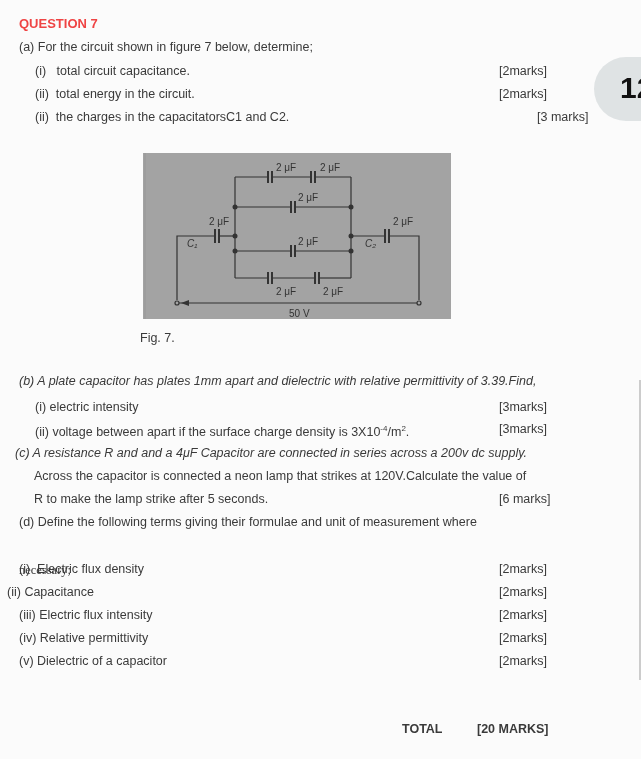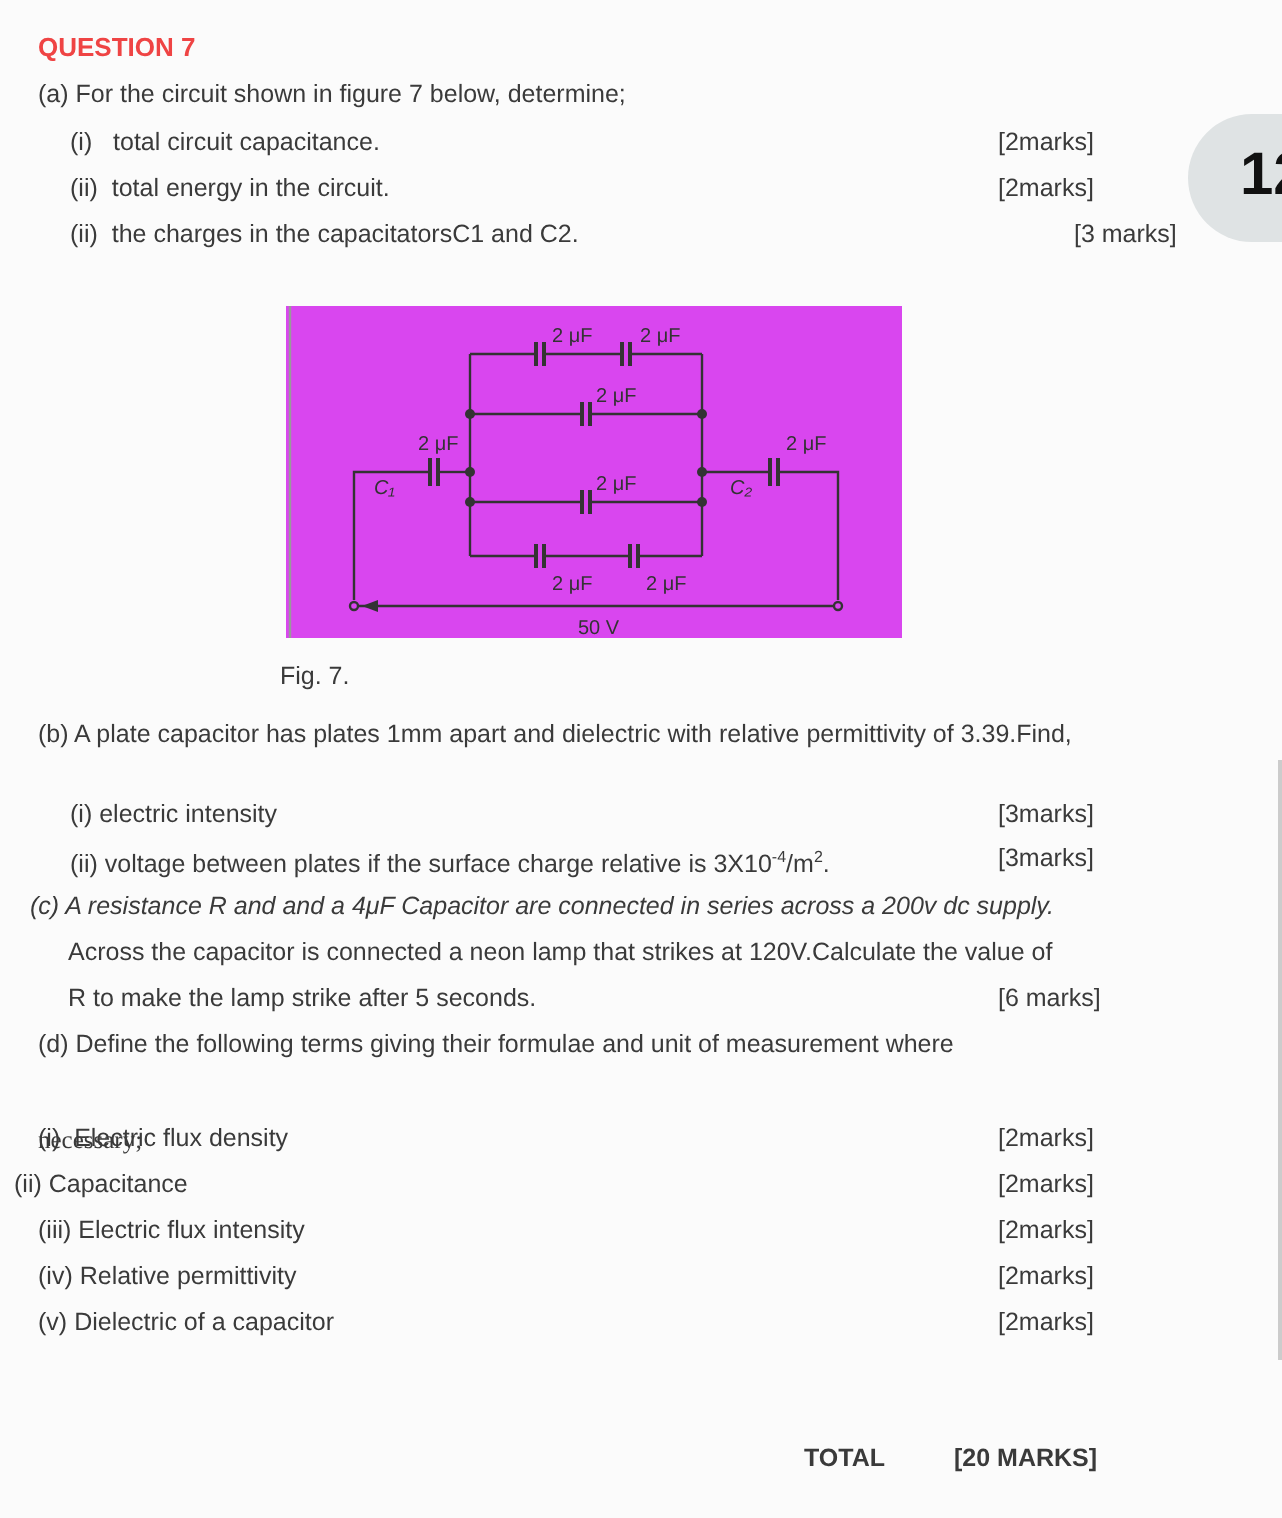--- a/index.html
+++ b/index.html
@@ -8,21 +8,21 @@
     font-family:"Liberation Sans", sans-serif; color:#3a3a3a;
   }
   .t { position:absolute; font-size:12.5px; white-space:nowrap; line-height:14px; }
   .bold { font-weight:bold; }
   .marks { position:absolute; left:499px; font-size:12.5px; line-height:14px; white-space:nowrap; }
   .badge {
     position:absolute; left:594px; top:57px; width:80px; height:64px; border-radius:32px;
     background:#dfe3e4;
   }
   .badge span { position:absolute; left:26px; top:14px; font-size:30px; font-weight:bold; color:#111; }
-  .fig { position:absolute; left:143px; top:153px; width:308px; height:166px; background:#d946ef; }
+  .fig { position:absolute; left:143px; top:153px; width:308px; height:166px; background:#a3a3a3; }
   .right-edge { position:absolute; right:0; top:380px; width:2px; height:300px; background:#ccc; }
   sup { font-size:8px; }
 </style>
 </head>
 <body>
 
 <div class="t bold" style="left:19px;top:17px;font-size:13px;color:#ef4444;">QUESTION 7</div>
 
 <div class="badge">
     <span>12</span>
@@ -104,24 +104,24 @@
       <text x="44" y="94" font-style="italic">C₁</text>
         <text x="222" y="94" font-style="italic">C₂</text>
       <text x="133" y="142">2 μF</text>
         <text x="180" y="142">2 μF</text>
       <text x="146" y="164">50 V</text>
     </g>
   </svg>
 </div>
 <div class="t" style="left:140px;top:331px;">Fig. 7.</div>
 
-<div class="t" style="left:19px;top:360px;">(b) A plate capacitor has plates 1mm apart and dielectric with relative permittivity of 3.39.Find,</div>
+<div class="t" style="left:19px;top:374px;font-style:italic;">(b) A plate capacitor has plates 1mm apart and dielectric with relative permittivity of 3.39.Find,</div>
 <div class="t" style="left:35px;top:400px;"><span>(i)</span> <span>electric intensity</span></div>
 <div class="marks" style="top:400px;">[3marks]</div>
-<div class="t" style="left:35px;top:422px;"><span>(ii)</span> <span>voltage between plates if the surface charge relative is 3X10</span><sup>-4</sup><span>/m</span><sup>2</sup><span>.</span></div>
+<div class="t" style="left:35px;top:422px;"><span>(ii)</span> <span>voltage between apart if the surface charge density is 3X10</span><sup>-4</sup><span>/m</span><sup>2</sup><span>.</span></div>
 <div class="marks" style="top:422px;">[3marks]</div>
 
 <div class="t" style="left:15px;top:446px;font-style:italic;">(c) A resistance R and and a 4μF Capacitor are connected in series across a 200v dc supply.</div>
 <div class="t" style="left:34px;top:469px;">Across  the capacitor is connected a neon lamp that strikes at 120V.Calculate the value of</div>
 <div class="t" style="left:34px;top:492px;text-align:right;">R to make the lamp strike after 5 seconds.</div>
 <div class="marks" style="top:492px;">[6 marks]</div>
 
 <div class="t" style="left:19px;top:515px;">(d) Define the following terms giving their formulae and unit of measurement where</div>
 <div class="t" style="left:19px;top:563px;font-family:Liberation Serif, serif;">necessary;</div>
 

